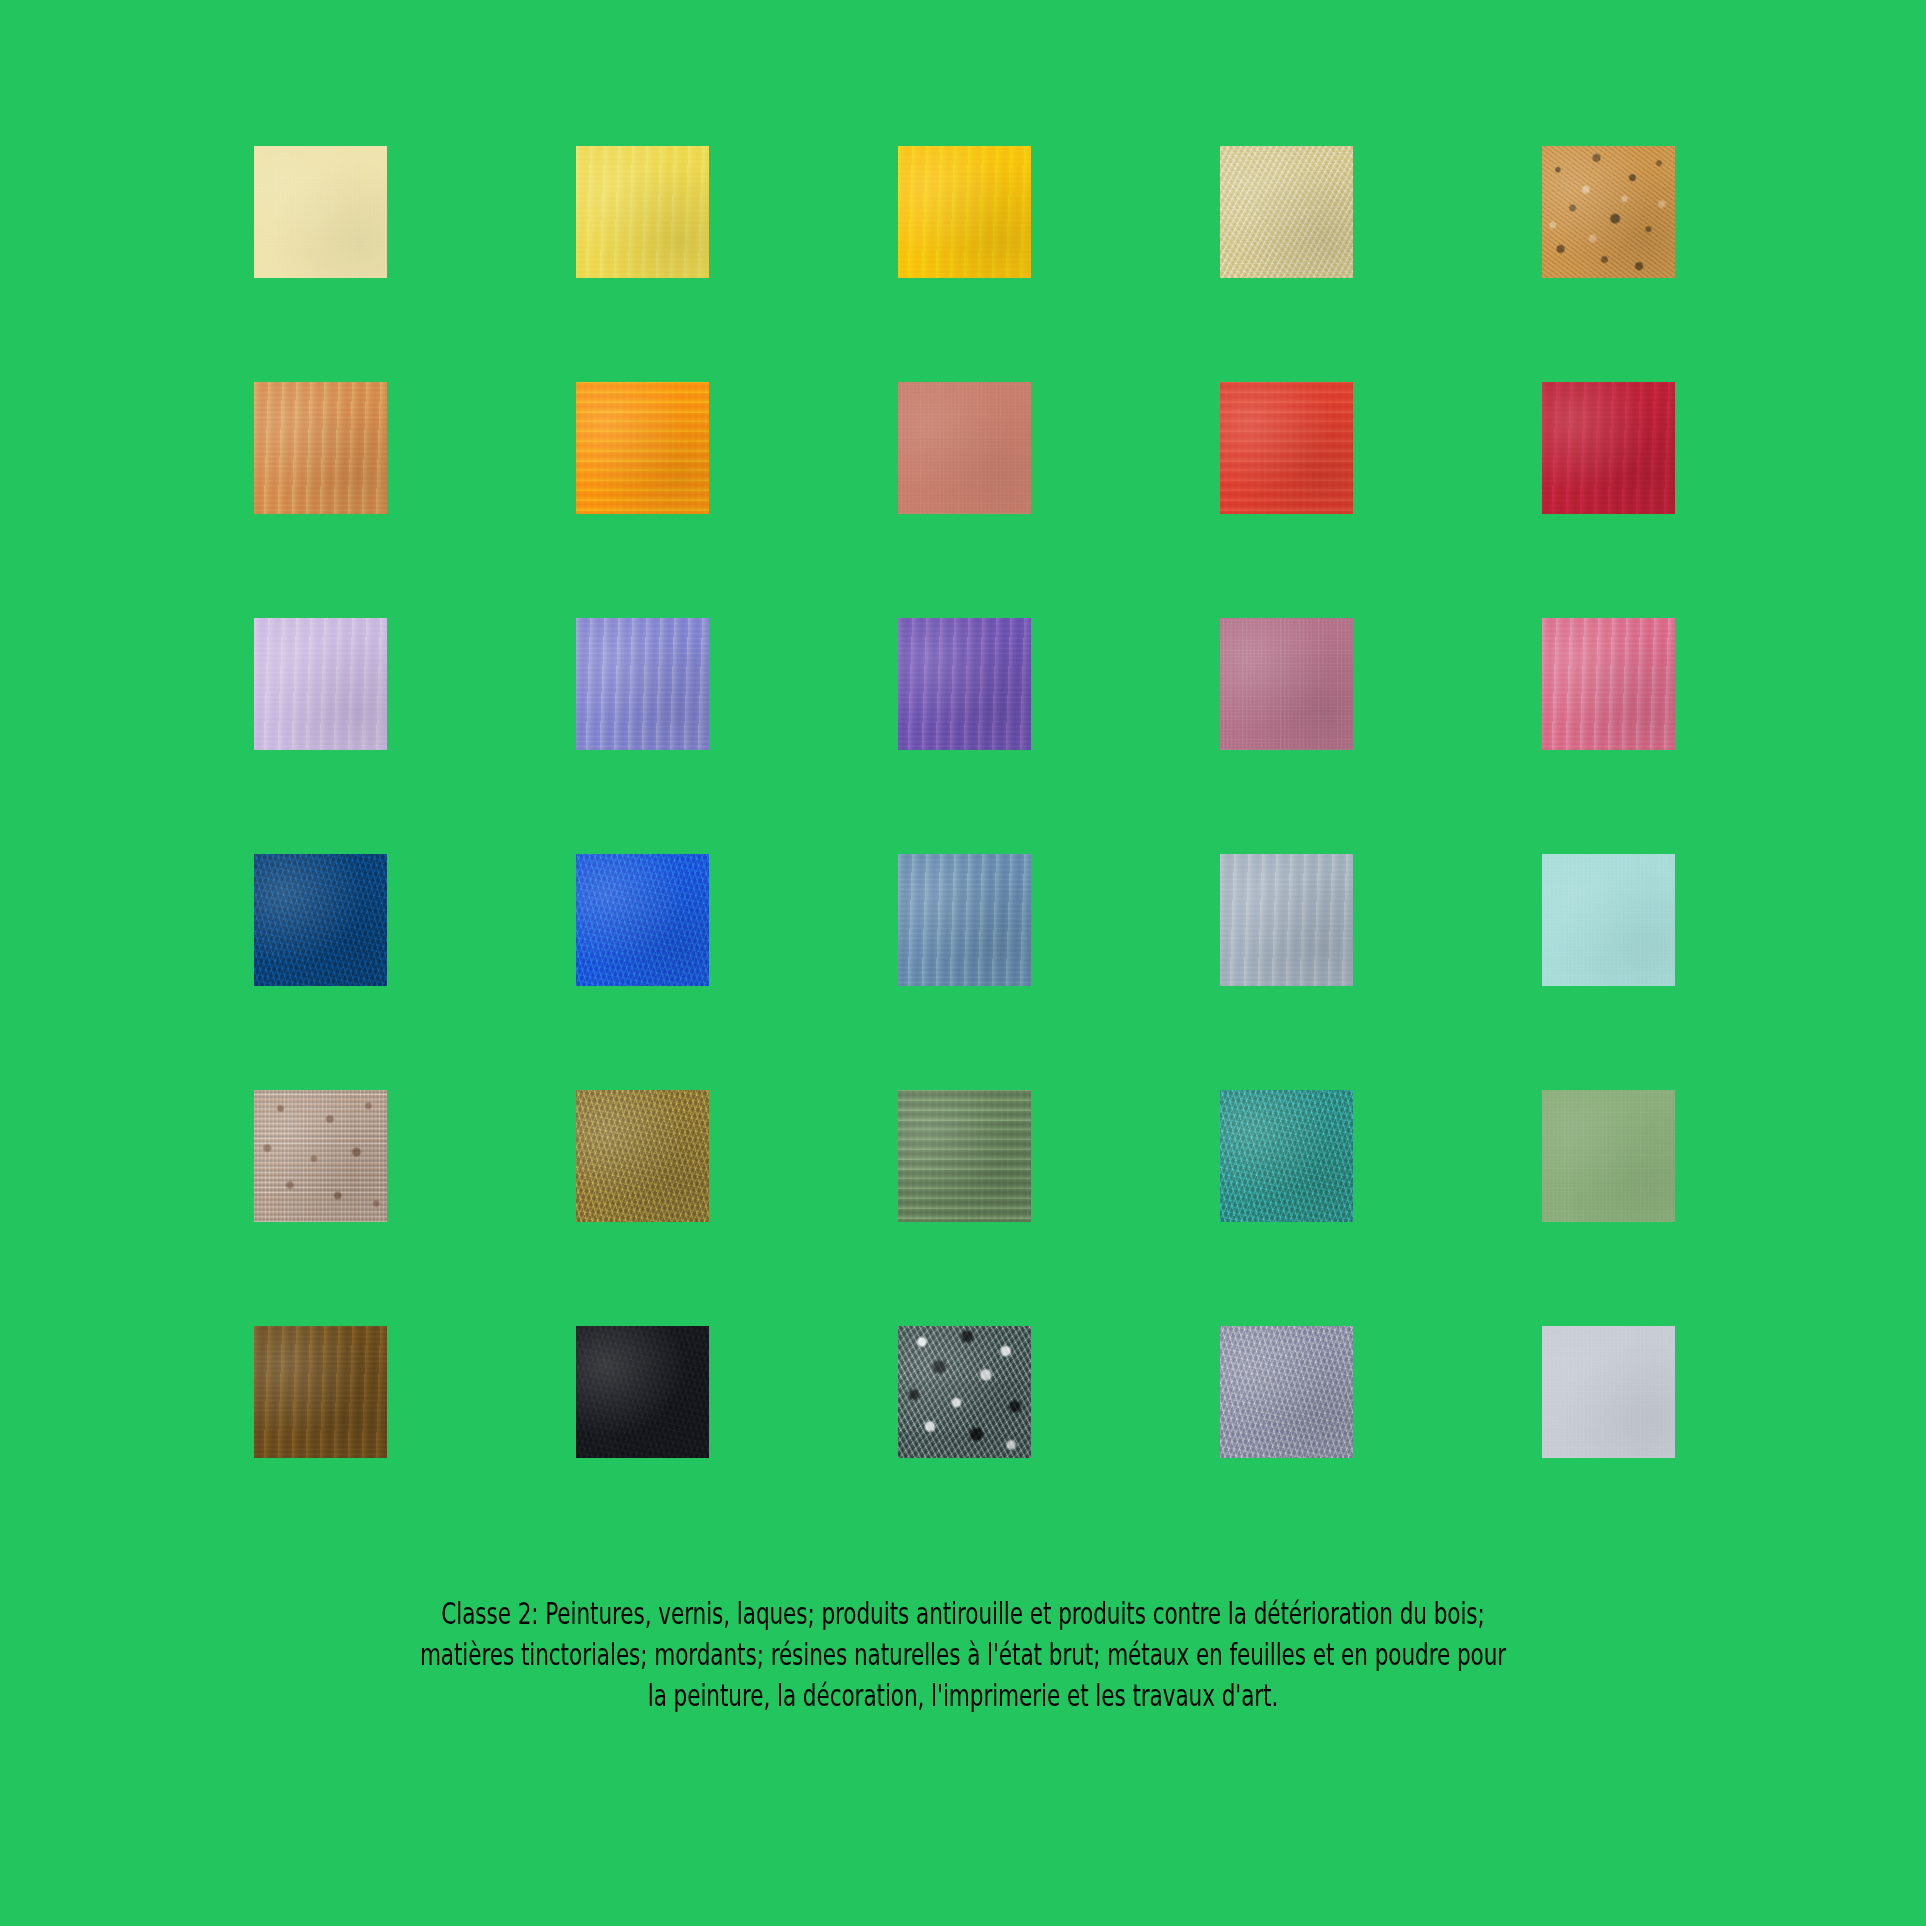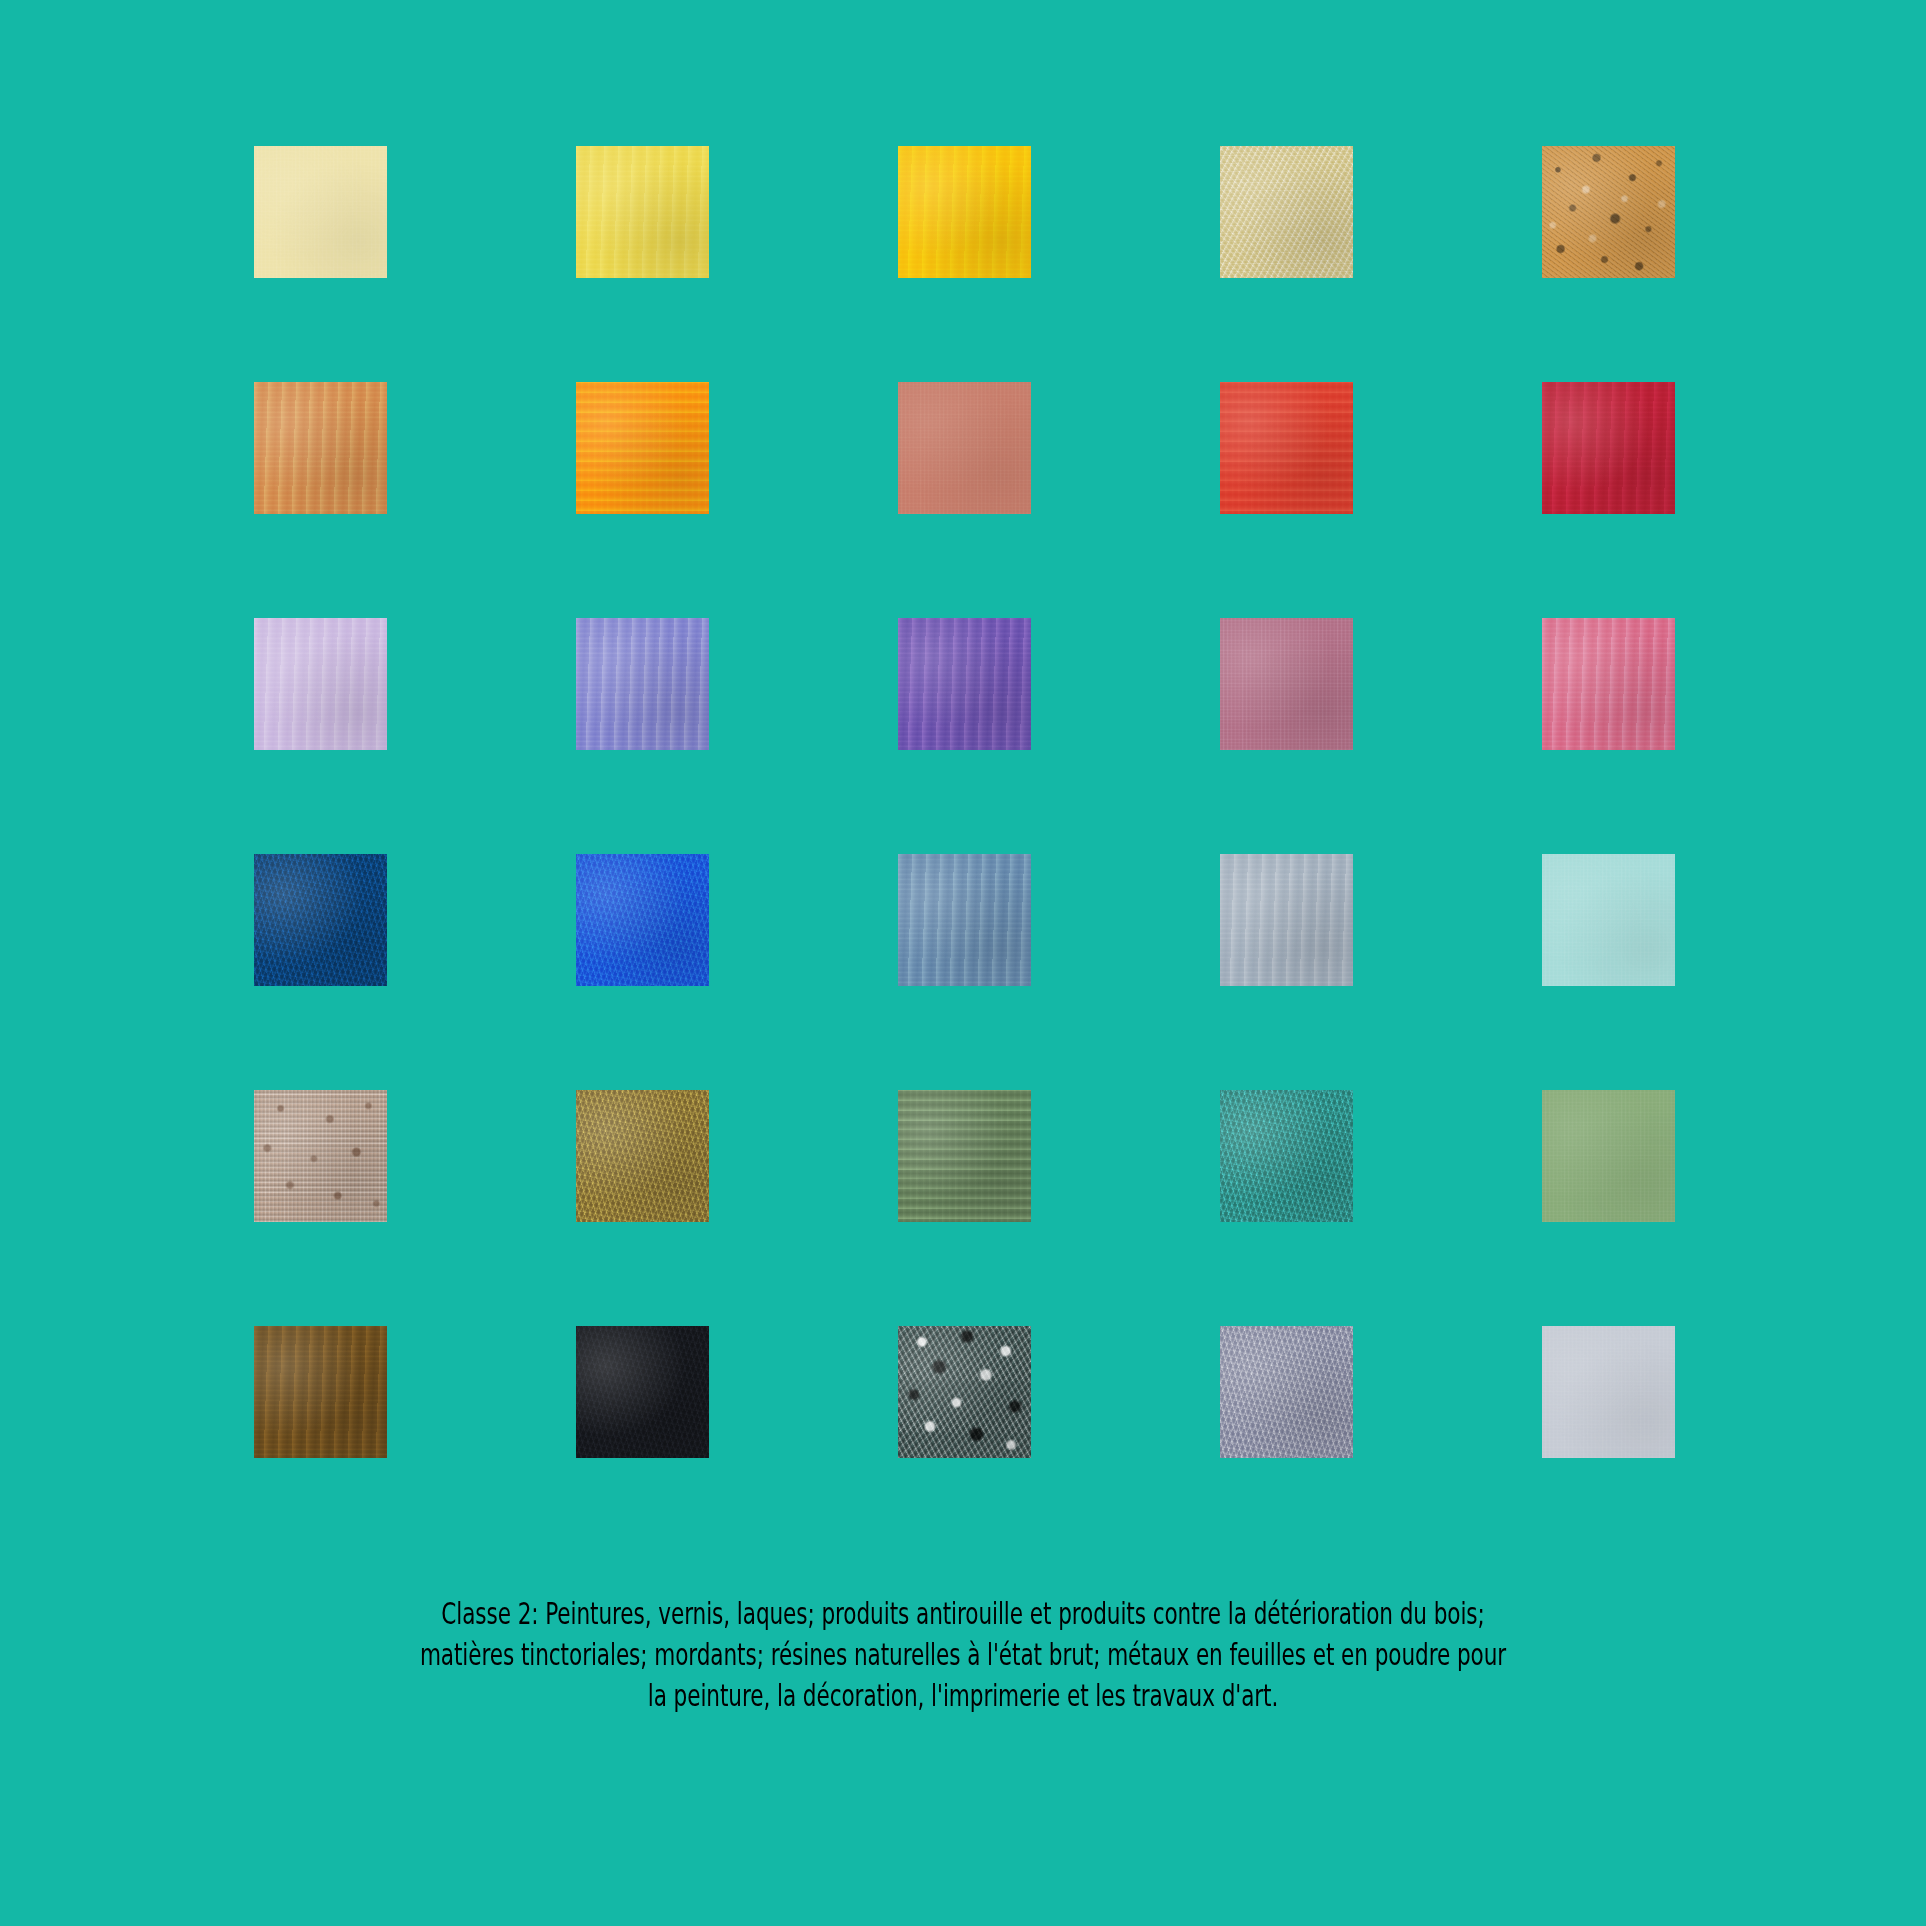--- a/index.html
+++ b/index.html
@@ -11,21 +11,21 @@
     width: 1926px;
     height: 1926px;
     font-family: "DejaVu Sans", sans-serif;
     overflow: hidden;
   }
 
   #page {
     position: relative;
     width: 1926px;
     height: 1926px;
-    background: #14b8a6;
+    background: #22c55e;
   }
 
   
   #swatch-grid {
     position: absolute;
     left: 254px;
     top: 146px;
     width: 1420px;
     display: grid;
     grid-template-columns: repeat(5, 133px);

